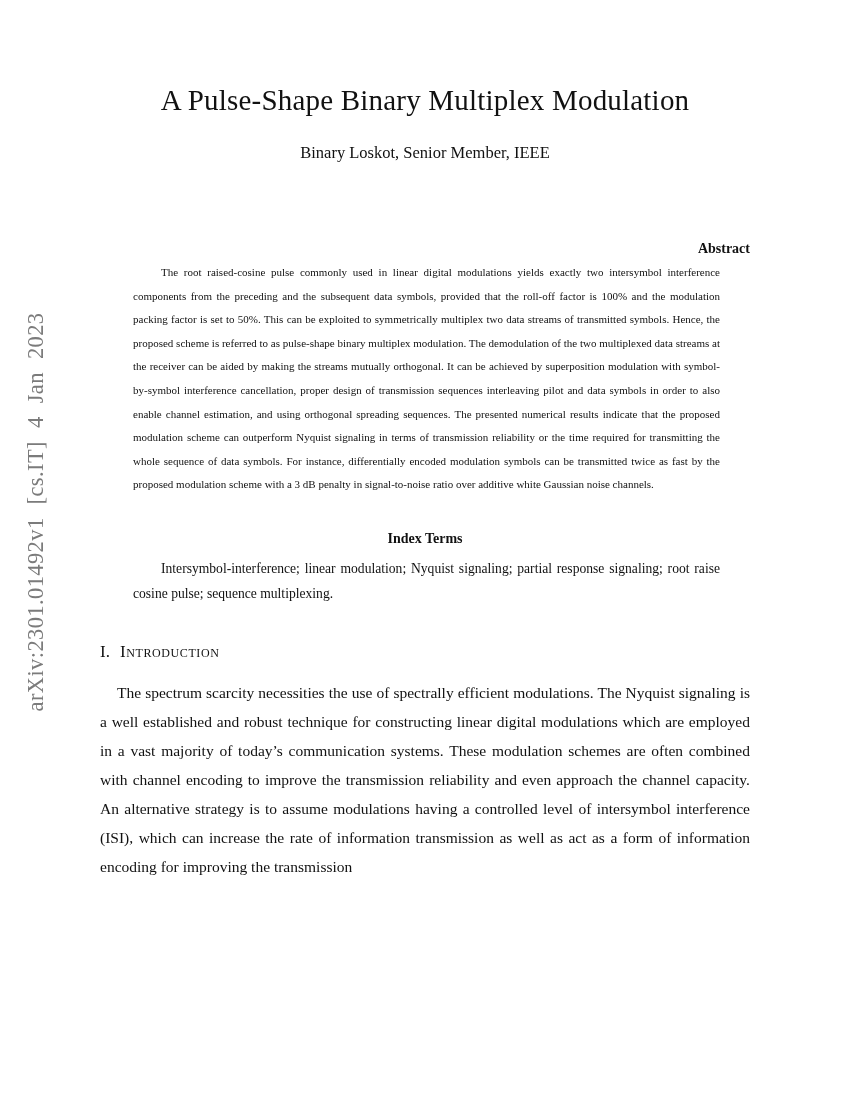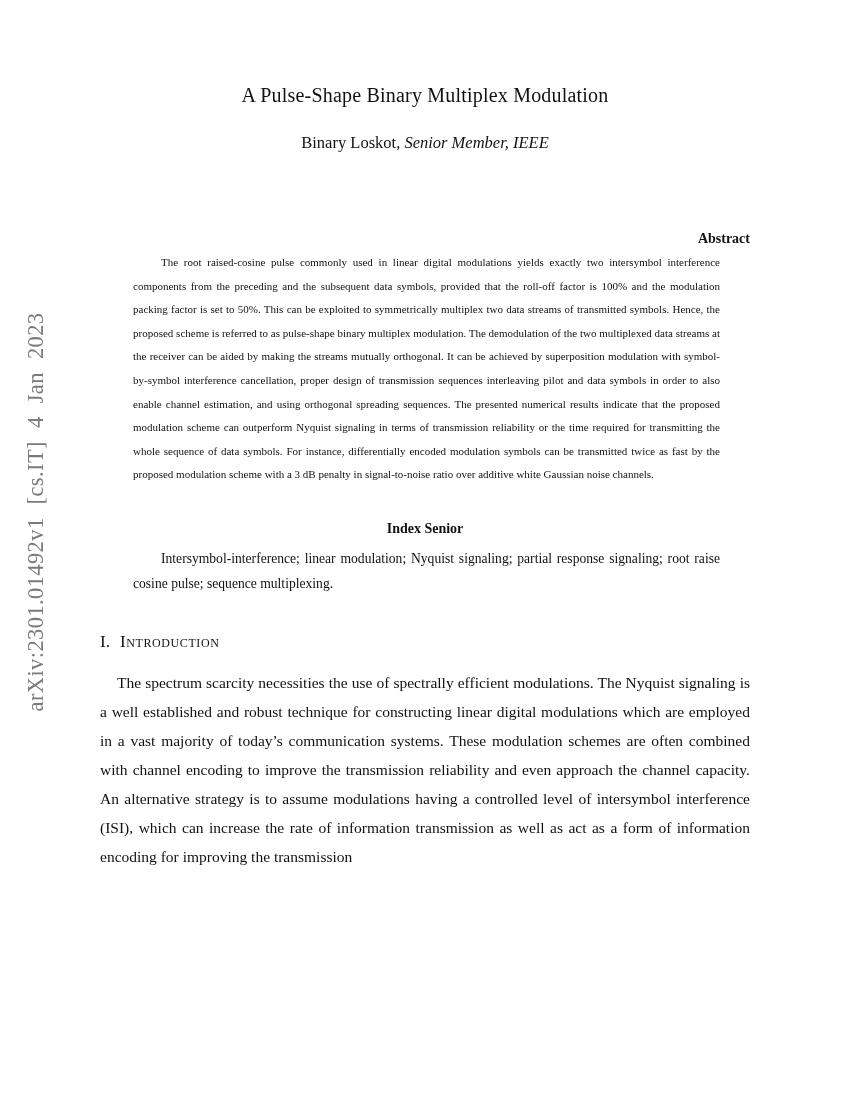--- a/index.html
+++ b/index.html
@@ -24,32 +24,31 @@
     top: 512px;
     transform: translate(-50%, -50%) rotate(-90deg);
     white-space: nowrap;
     color: #7b7b7b;
     font-size: 22.5px;
     letter-spacing: 0.4px;
     word-spacing: 7px;
   }
   .paper-title {
     margin: 0;
-    font-size: 20px;
+    font-size: 29px;
     font-weight: normal;
     text-align: center;
     letter-spacing: 0.2px;
   }
   .author-line {
     margin-top: 26px;
     text-align: center;
     font-size: 16.5px;
   }
   .author-role {
-    font-style: italic;
   }
   .abstract-heading {
     margin-top: 78px;
     text-align: right;
     font-weight: bold;
     font-size: 14px;
   }
   .abstract-text {
     margin: 4px 30px 0 33px;
     font-size: 11px;
@@ -110,21 +109,21 @@
   <h1 class="paper-title">A Pulse-Shape Binary Multiplex Modulation</h1>
 
   <div class="author-line">
     <span>Binary Loskot, </span><span class="author-role">Senior Member, IEEE</span>
   </div>
 
   <div class="abstract-heading">Abstract</div>
 
   <p class="abstract-text">The root raised-cosine pulse commonly used in linear digital modulations yields exactly two intersymbol interference components from the preceding and the subsequent data symbols, provided that the roll-off factor is 100% and the modulation packing factor is set to 50%. This can be exploited to symmetrically multiplex two data streams of transmitted symbols. Hence, the proposed scheme is referred to as pulse-shape binary multiplex modulation. The demodulation of the two multiplexed data streams at the receiver can be aided by making the streams mutually orthogonal. It can be achieved by superposition modulation with symbol-by-symbol interference cancellation, proper design of transmission sequences interleaving pilot and data symbols in order to also enable channel estimation, and using orthogonal spreading sequences. The presented numerical results indicate that the proposed modulation scheme can outperform Nyquist signaling in terms of transmission reliability or the time required for transmitting the whole sequence of data symbols. For instance, differentially encoded modulation symbols can be transmitted twice as fast by the proposed modulation scheme with a 3 dB penalty in signal-to-noise ratio over additive white Gaussian noise channels.</p>
 
-  <div class="index-heading">Index Senior</div>
+  <div class="index-heading">Index Terms</div>
 
   <p class="index-text">Intersymbol-interference; linear modulation; Nyquist signaling; partial response signaling; root raise cosine pulse; sequence multiplexing.</p>
 
   <div class="section-heading">
     <span class="section-number">I.</span><span class="section-title">Introduction</span>
   </div>
 
   <p class="intro-paragraph">The spectrum scarcity necessities the use of spectrally efficient modulations. The Nyquist signaling is a well established and robust technique for constructing linear digital modulations which are employed in a vast majority of today’s communication systems. These modulation schemes are often combined with channel encoding to improve the transmission reliability and even approach the channel capacity. An alternative strategy is to assume modulations having a controlled level of intersymbol interference (ISI), which can increase the rate of information transmission as well as act as a form of information encoding for improving the transmission</p>
 
 

